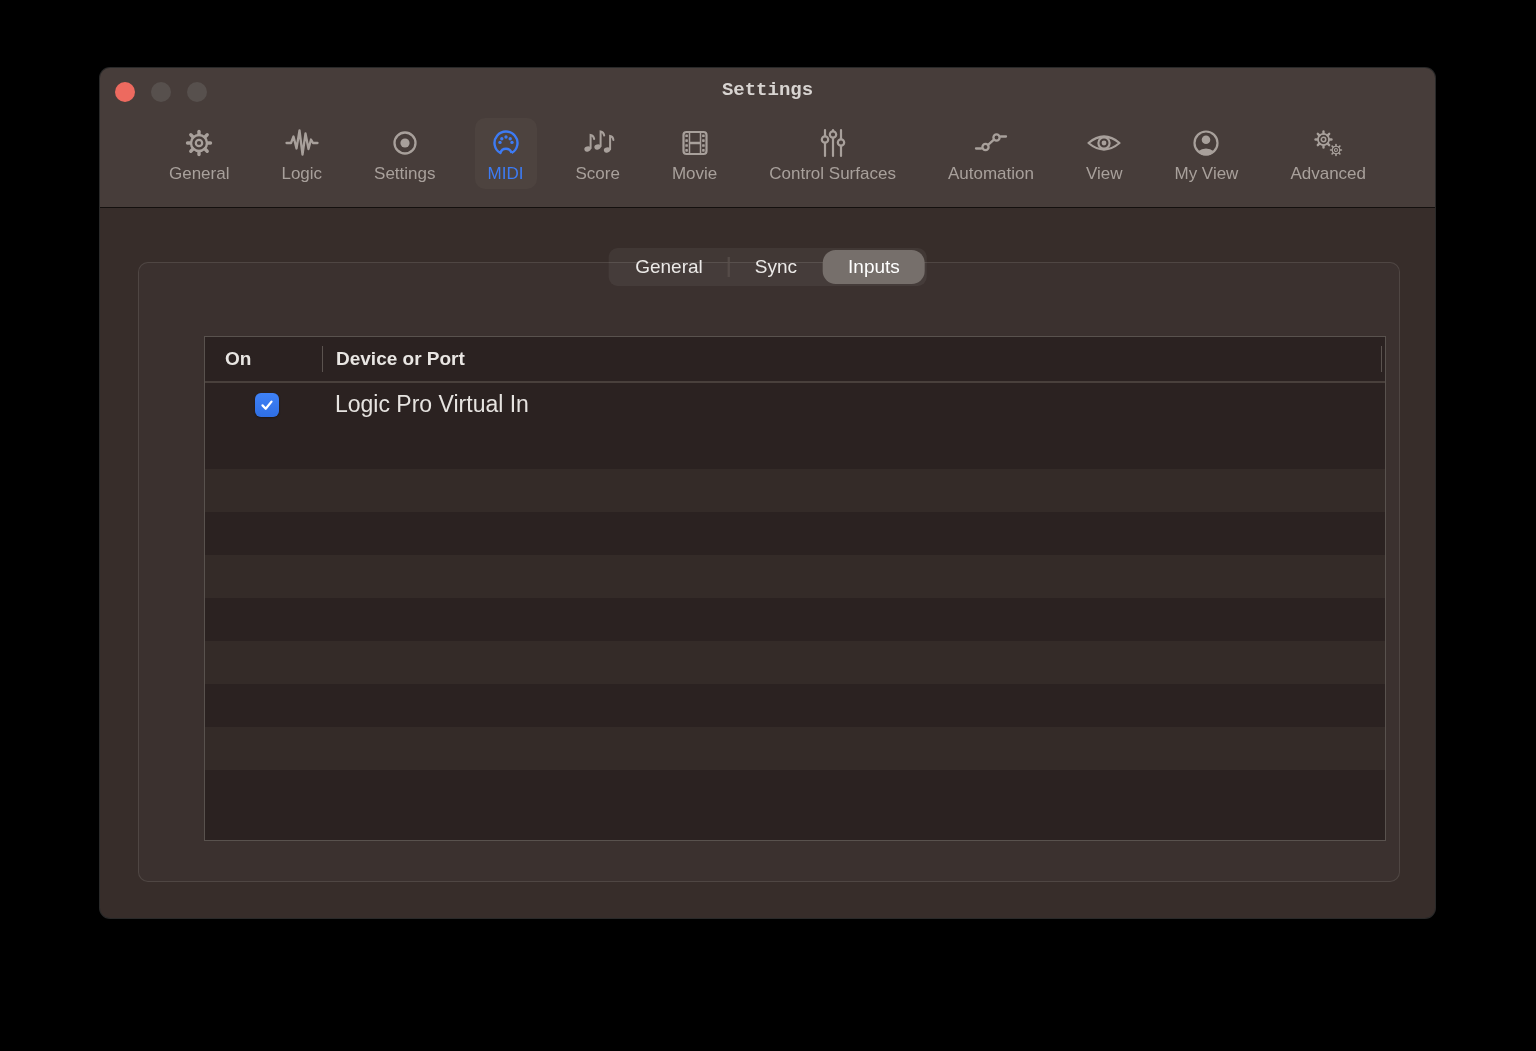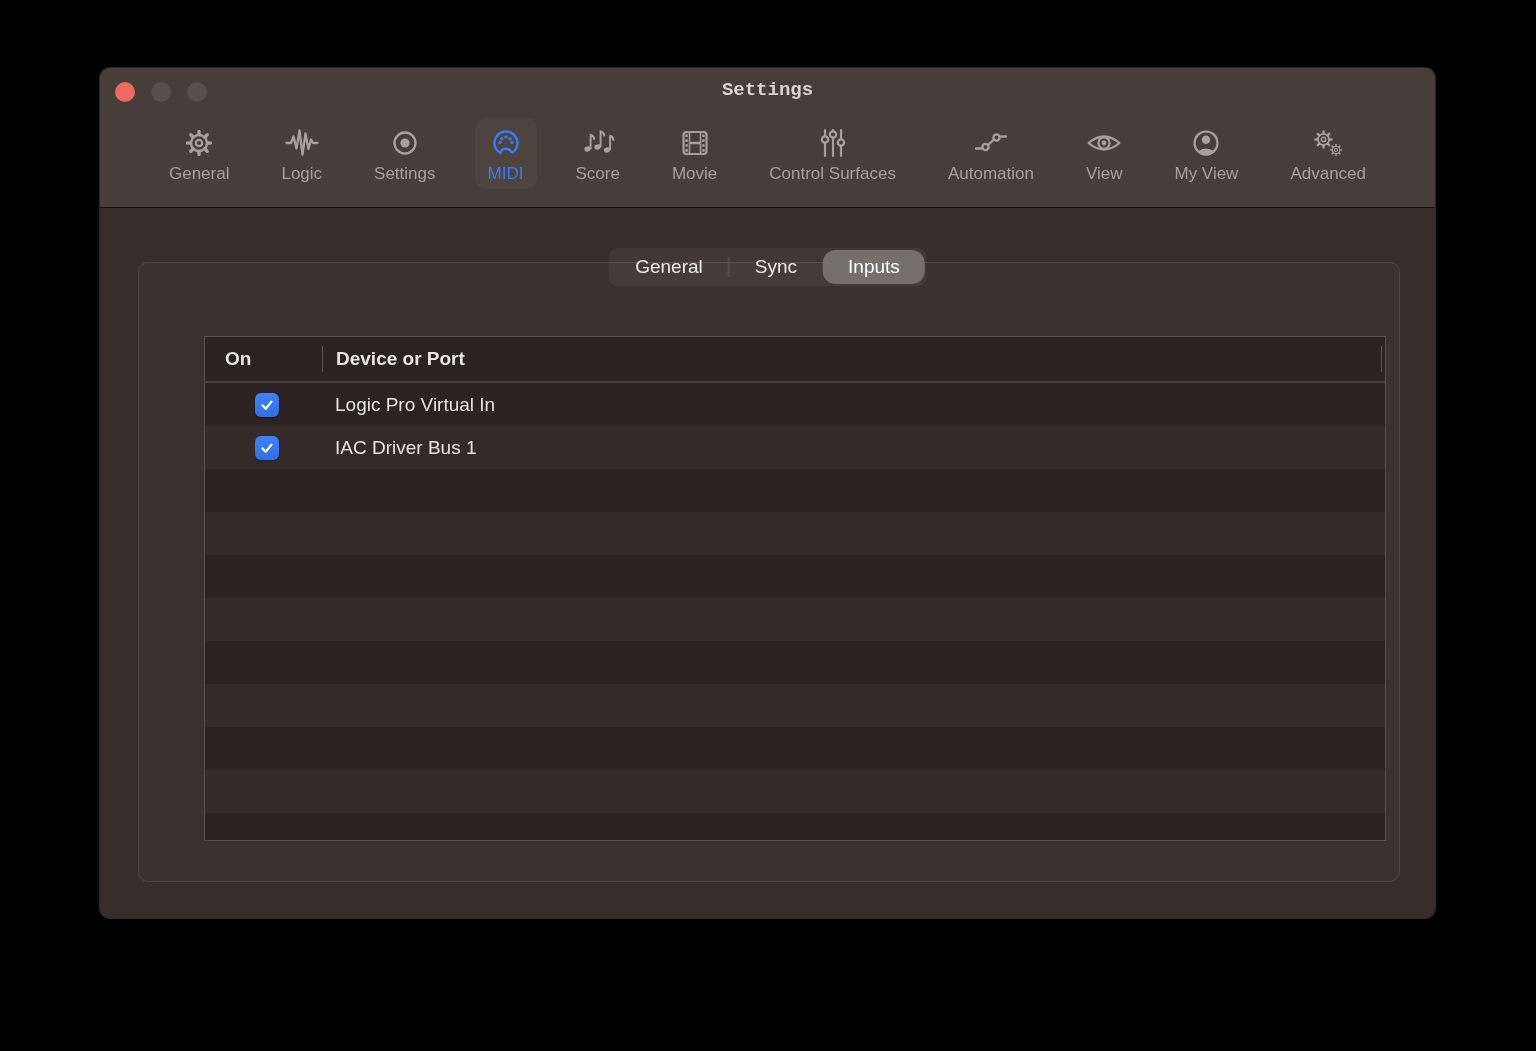--- a/index.html
+++ b/index.html
@@ -92,21 +92,21 @@
   .row{height:43px;display:flex;align-items:center;}
   .row.dark{background:var(--row-dark);}
   .row.light{background:var(--row-light);}
   .checkbox{
     width:24px;height:24px;margin-left:50px;border-radius:6px;flex:0 0 24px;
     background:linear-gradient(180deg,#3f82f7,var(--checkbox-blue));
     display:flex;align-items:center;justify-content:center;
     box-shadow:0 1px 2px rgba(0,0,0,0.35);
   }
   .checkbox svg{width:18px;height:18px;display:block;}
-  .device-label{margin-left:56px;font-size:19px;color:var(--text);white-space:nowrap;}
+  .device-label{margin-left:56px;font-size:23px;color:var(--text);white-space:nowrap;}
   
   .sprite{position:absolute;width:0;height:0;overflow:hidden;}
 </style>
 </head>
 <body>
 
 <svg class="sprite" xmlns="http://www.w3.org/2000/svg" aria-hidden="true">
   <symbol id="sym-gear" viewBox="0 0 36 36">
     <g stroke="currentColor" fill="none" stroke-linecap="round">
       <circle cx="18" cy="18" r="8" stroke-width="2.4"></circle>
@@ -324,28 +324,20 @@
     </div>
     <div class="table-body">
         <div class="row dark">
     <span class="checkbox">
       <svg viewBox="0 0 24 24">
         <polyline points="6,12.5 10.3,17 18,7.5" fill="none" stroke="#ffffff" stroke-width="3" stroke-linecap="round" stroke-linejoin="round"></polyline>
       </svg>
     </span>
     <span class="device-label">Logic Pro Virtual In</span>
   </div>
-        <div class="row light">
-    <span class="checkbox">
-      <svg viewBox="0 0 24 24">
-        <polyline points="6,12.5 10.3,17 18,7.5" fill="none" stroke="#ffffff" stroke-width="3" stroke-linecap="round" stroke-linejoin="round"></polyline>
-      </svg>
-    </span>
-    <span class="device-label">IAC Driver Bus 1</span>
-  </div>
         <div class="row dark"></div>
         <div class="row light"></div>
         <div class="row dark"></div>
         <div class="row light"></div>
         <div class="row dark"></div>
         <div class="row light"></div>
         <div class="row dark"></div>
         <div class="row light"></div>
         <div class="row dark"></div>
       </div>

